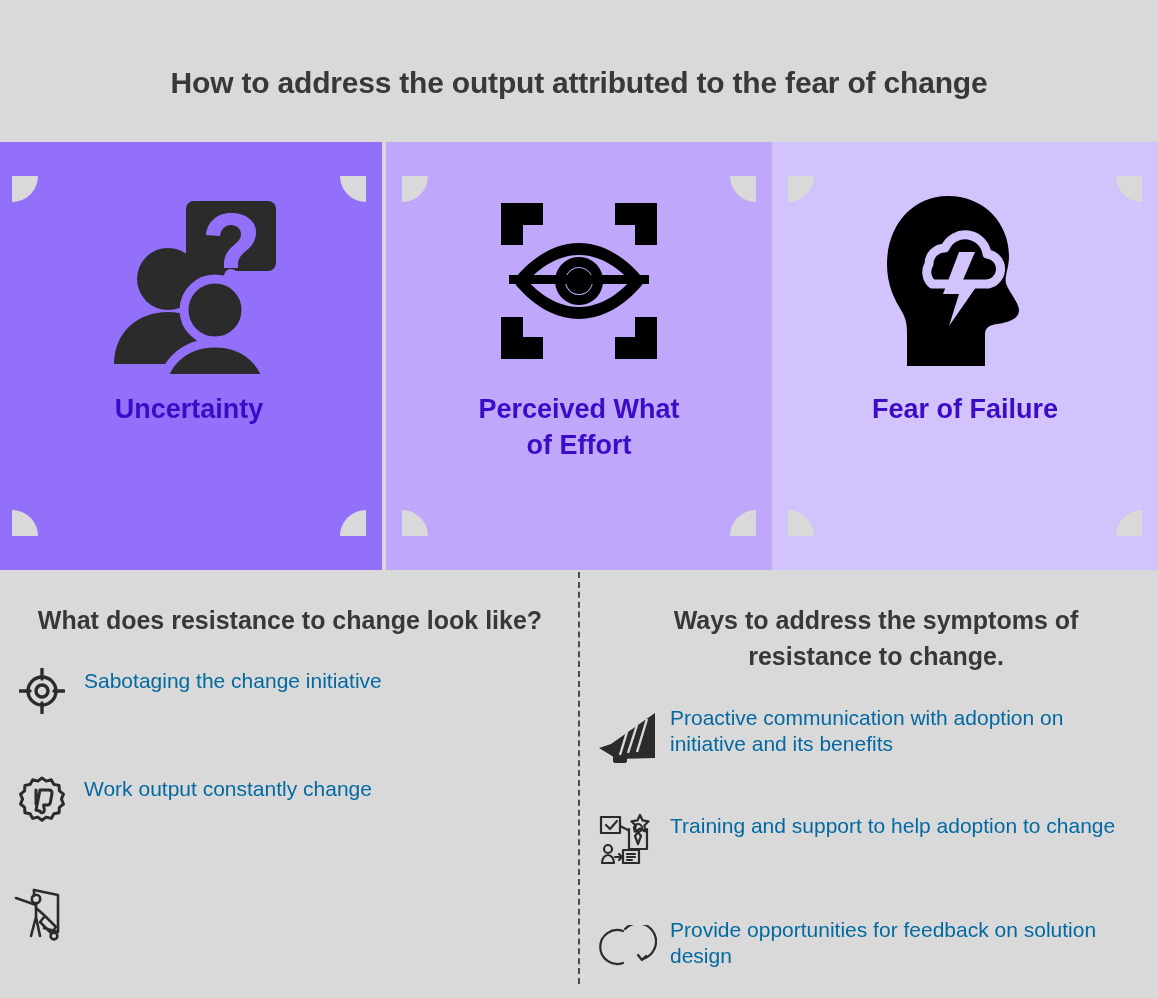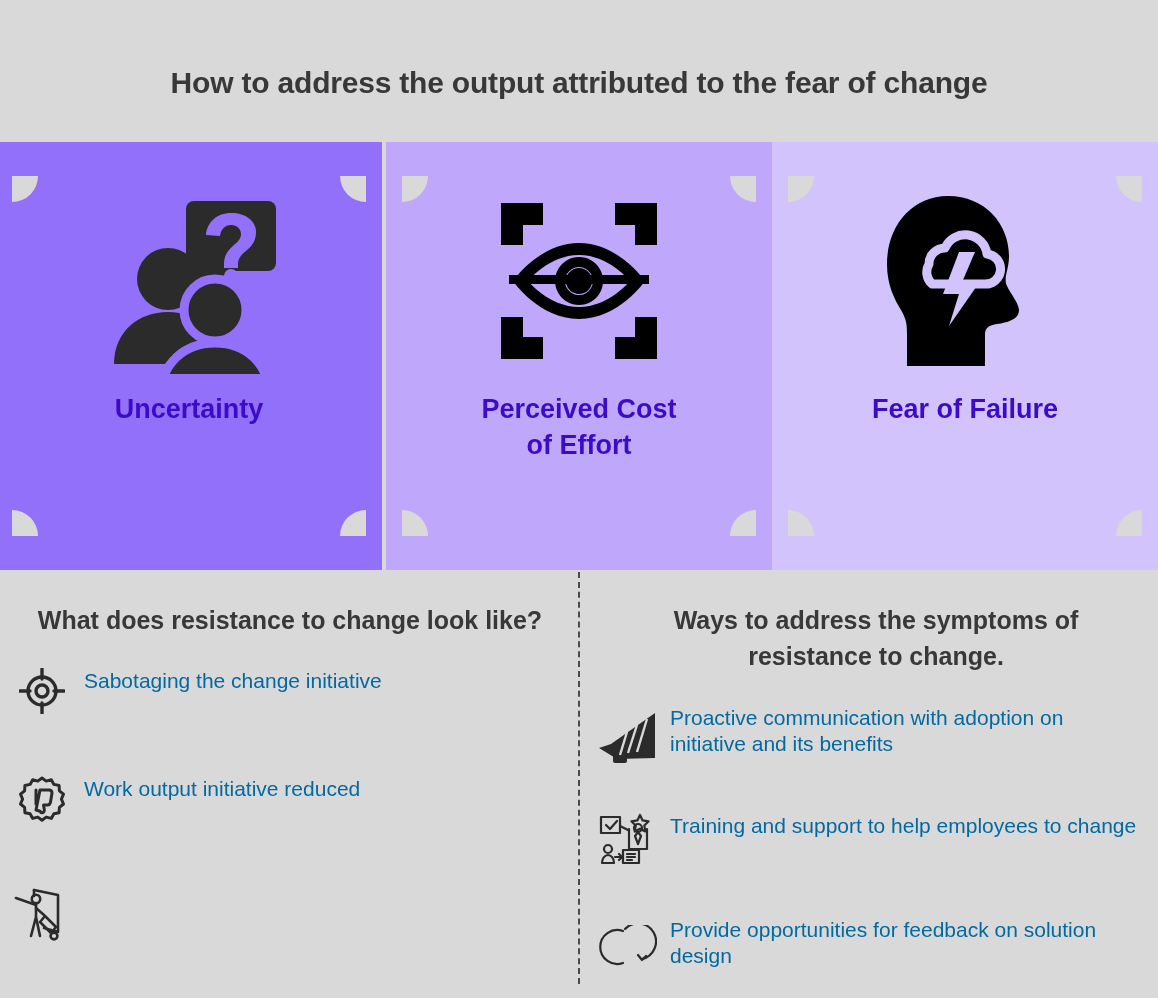--- a/index.html
+++ b/index.html
@@ -253,21 +253,21 @@
                    M80 54 C110 54 131 80 131 80 C131 80 110 106 80 106 C50 106 29 80 29 80 C29 80 50 54 80 54 Z"></path>
 
           <path d="M80 56 a24 24 0 1 0 0.1 0 Z M80 66 a14 14 0 1 1 -0.1 0 Z"></path>
 
           <circle cx="80" cy="80" r="13"></circle>
 
           <rect x="10" y="74" width="140" height="9"></rect>
         </svg>
       </div>
       <div class="card-label">
-        <div>Perceived Cost</div>
+        <div>Perceived What</div>
         <div>of Effort</div>
       </div>
     </div>
   </div>
 
   <div class="card card-3">
     <div class="card-shape" style="background:#d3c3fc">
       <div class="card-top-strip"></div>
       <div class="card-mid"></div>
       <div class="card-bot-strip"></div>
@@ -315,21 +315,21 @@
       <div class="list-item">
         <div class="li-icon">
           <svg width="48" height="48" viewBox="0 0 48 48" fill="none" stroke="#2b2b2b" stroke-width="3">
             <path d="M24 2 l4.2 3.1 5.1 -1.3 2.6 4.6 5.2 1.1 0.3 5.3 4.1 3.4 -2.1 4.9 2.1 4.9 -4.1 3.4 -0.3 5.3
                      -5.2 1.1 -2.6 4.6 -5.1 -1.3 -4.2 3.1 -4.2 -3.1 -5.1 1.3 -2.6 -4.6 -5.2 -1.1 -0.3 -5.3
                      -4.1 -3.4 2.1 -4.9 -2.1 -4.9 4.1 -3.4 0.3 -5.3 5.2 -1.1 2.6 -4.6 5.1 1.3 z" stroke-linejoin="round"></path>
             <path d="M18 14 v14 M22 14 h9 c2 0 3 1 3 3 l-1.5 9 c-0.3 2 -1.4 3 -3 3 h-4 l0.8 4.5
                      c0.3 1.8 -0.8 3.2 -2.3 3.2 -1 0 -1.6 -0.6 -1.9 -1.5 L18 34 z" stroke-linejoin="round" stroke-linecap="round"></path>
           </svg>
         </div>
-        <div class="li-text">Work output initiative reduced</div>
+        <div class="li-text">Work output constantly change</div>
       </div>
 
       <div class="list-item">
         <div class="li-icon">
           <svg width="56" height="58" viewBox="0 0 56 58" fill="none" stroke="#2b2b2b" stroke-width="2.6" stroke-linecap="round" stroke-linejoin="round">
 
             <path d="M20 6 L44 11 L44 48 L30 44"></path>
             <path d="M20 6 L20 12"></path>
 
             <circle cx="22" cy="15" r="4.2"></circle>
@@ -377,21 +377,21 @@
             <path d="M39 19 l-3 4 3 8 3 -8 z"></path>
 
             <circle cx="9" cy="36" r="4"></circle>
             <path d="M3 50 c0 -5 3 -8 6 -8 3 0 6 3 6 8 z"></path>
 
             <path d="M16 44 l6 0 M20 41 l3 3 -3 3"></path>
             <rect x="24" y="37" width="16" height="13"></rect>
             <path d="M28 41 h8 M28 44 h8 M28 47 h5"></path>
           </svg>
         </div>
-        <div class="li-text">Training and support to help employees to change</div>
+        <div class="li-text">Training and support to help adoption to change</div>
       </div>
 
       <div class="list-item">
         <div class="li-icon">
           <svg width="58" height="44" viewBox="0 0 58 44" fill="none" stroke="#2b2b2b" stroke-width="2.2" stroke-linecap="round" stroke-linejoin="round">
             <path d="M24 6 a17 17 0 1 0 0 32"></path>
             <path d="M26 4 a18 18 0 1 1 17 30"></path>
             <path d="M39 30 l4 5 4 -4"></path>
           </svg>
         </div>

